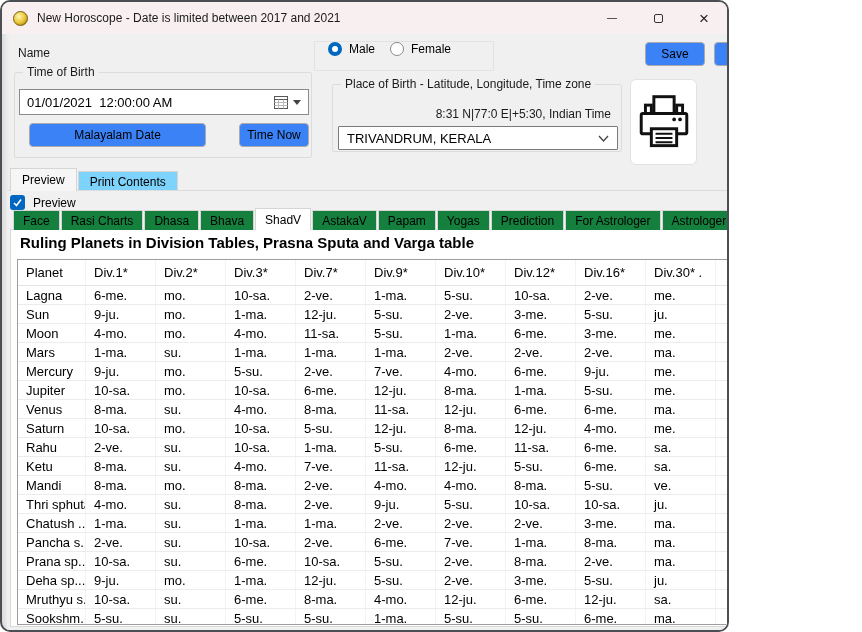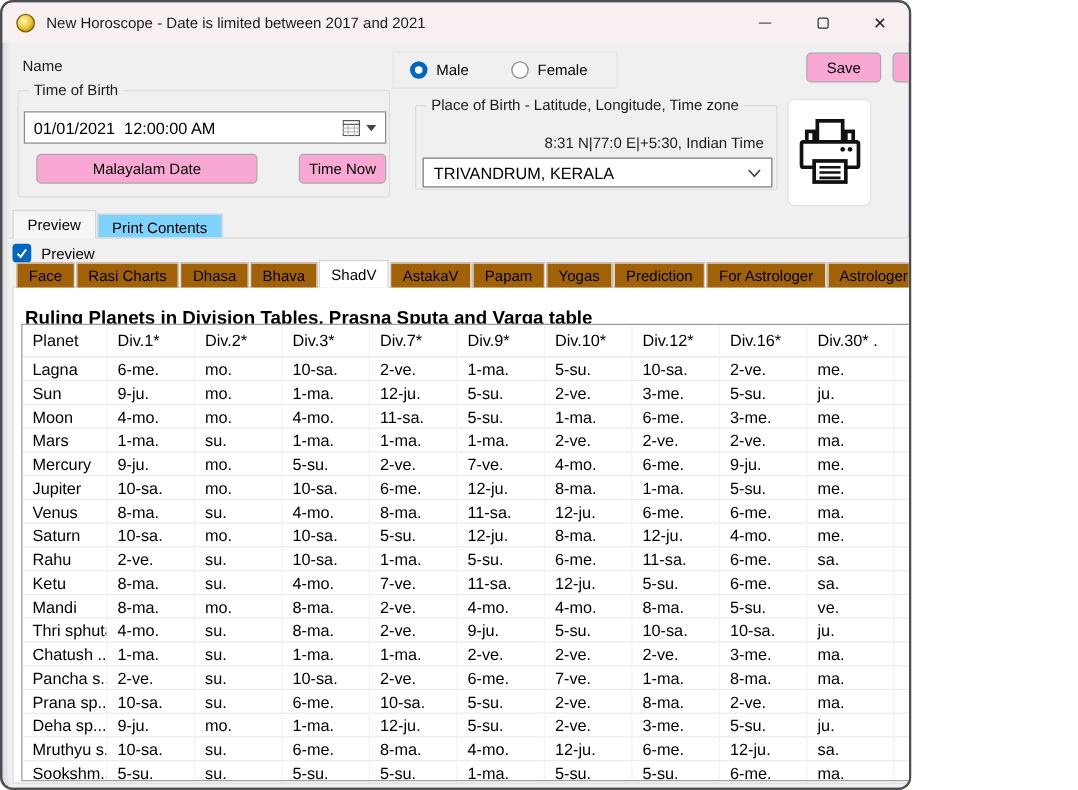--- a/index.html
+++ b/index.html
@@ -21,25 +21,25 @@
   .glyph-max { width:9px; height:9px; border:1px solid #333; border-radius:2px; display:block; }
   .glyph-close { font-size:17px; line-height:1; color:#222; }
 
   .client { position:relative; width:100%; height:596px; }
 
   
   .lbl { position:absolute; font-size:12px; color:#1a1a1a; }
   .textbox { position:absolute; background:#fff; border:1px solid #8a8a8a; font-size:13px; color:#000;
              display:flex; align-items:center; padding:0 7px; }
   input.textbox { outline:none; font-family:inherit; }
-  .btn { position:absolute; background:#f9a8d4; border:1px solid #aaaaaa; border-radius:4px;
+  .btn { position:absolute; background:#3b82f6; border:1px solid #aaaaaa; border-radius:4px;
          font-size:12px; color:#000; display:flex; align-items:center; justify-content:center; cursor:default; }
 
   .gender-box { position:absolute; left:312px; top:7px; width:180px; height:30px; border:1px solid #e3e3e3;
-                display:flex; align-items:center; gap:34px; padding-left:13px; }
+                display:flex; align-items:flex-start; gap:15px; padding-left:13px; }
   .radio-item { display:flex; align-items:center; gap:7px; }
   .radio { width:14px; height:14px; border-radius:50%; border:1px solid #8a8a8a; background:#fff; }
   .radio.checked { border:4px solid var(--accent); width:14px; height:14px; }
   .radio-label { font-size:12px; color:#000; }
 
   .fieldset { position:absolute; border:1px solid #dcdcdc; border-radius:2px; }
   .legend { position:absolute; top:-8px; left:8px; background:#f0f0f0; padding:0 4px; font-size:12px; color:#1a1a1a; white-space:nowrap;text-align:right; }
 
   .date-text { white-space:pre; }
   .date-icons { margin-left:auto; display:flex; align-items:center; gap:5px; }
@@ -63,26 +63,26 @@
            border-top:1px solid #dcdcdc; }
 
   .chk-row { position:absolute; left:3px; top:4px; display:flex; align-items:center; gap:8px; }
   .checkbox { width:15px; height:15px; background:var(--accent); border-radius:3px;
               display:flex; align-items:center; justify-content:center; }
   .chk-label { font-size:12px; color:#000; }
 
   
   .tabs2 { position:absolute; left:6px; top:17px; display:flex; align-items:flex-end; height:22px; z-index:3; }
   .tab2 { font-size:12px; padding:0 9px; height:20px; display:flex; align-items:center;
-          border:1px solid #d5d5d5; border-bottom:none; background:#a16207; margin-right:1px; color:#000; white-space:nowrap; }
+          border:1px solid #d5d5d5; border-bottom:none; background:#15803d; margin-right:1px; color:#000; white-space:nowrap; }
   .tab2.active { height:22px; background:#ffffff; position:relative; z-index:2; }
 
   .page2 { position:absolute; left:3px; top:38px; width:844px; height:398px; background:#fff; border:1px solid #d9d9d9; }
 
-  .section-title { position:absolute; left:9px; top:16px; font-size:15px; font-weight:bold; color:#000; }
+  .section-title { position:absolute; left:9px; top:4px; font-size:15px; font-weight:bold; color:#000; }
 
   
   .table-panel { position:absolute; left:6px; top:29px; width:836px; height:366px; background:#fff;
                  border:1px solid #9d9d9d; overflow:hidden; }
   .tbl { position:absolute; left:0; top:0; right:13px; }
   .trow { display:flex; height:19px; border-bottom:1px solid #ececec; }
   .trow.head { height:26px; border-bottom:1px solid #e4e4e4; }
   .th, .td { font-size:13px; color:#000; padding-left:8px; display:flex; align-items:center;
              width:70px; flex:0 0 auto; border-right:1px solid #f3f3f3; white-space:nowrap; overflow:hidden; }
   .c0 { width:68px; }

